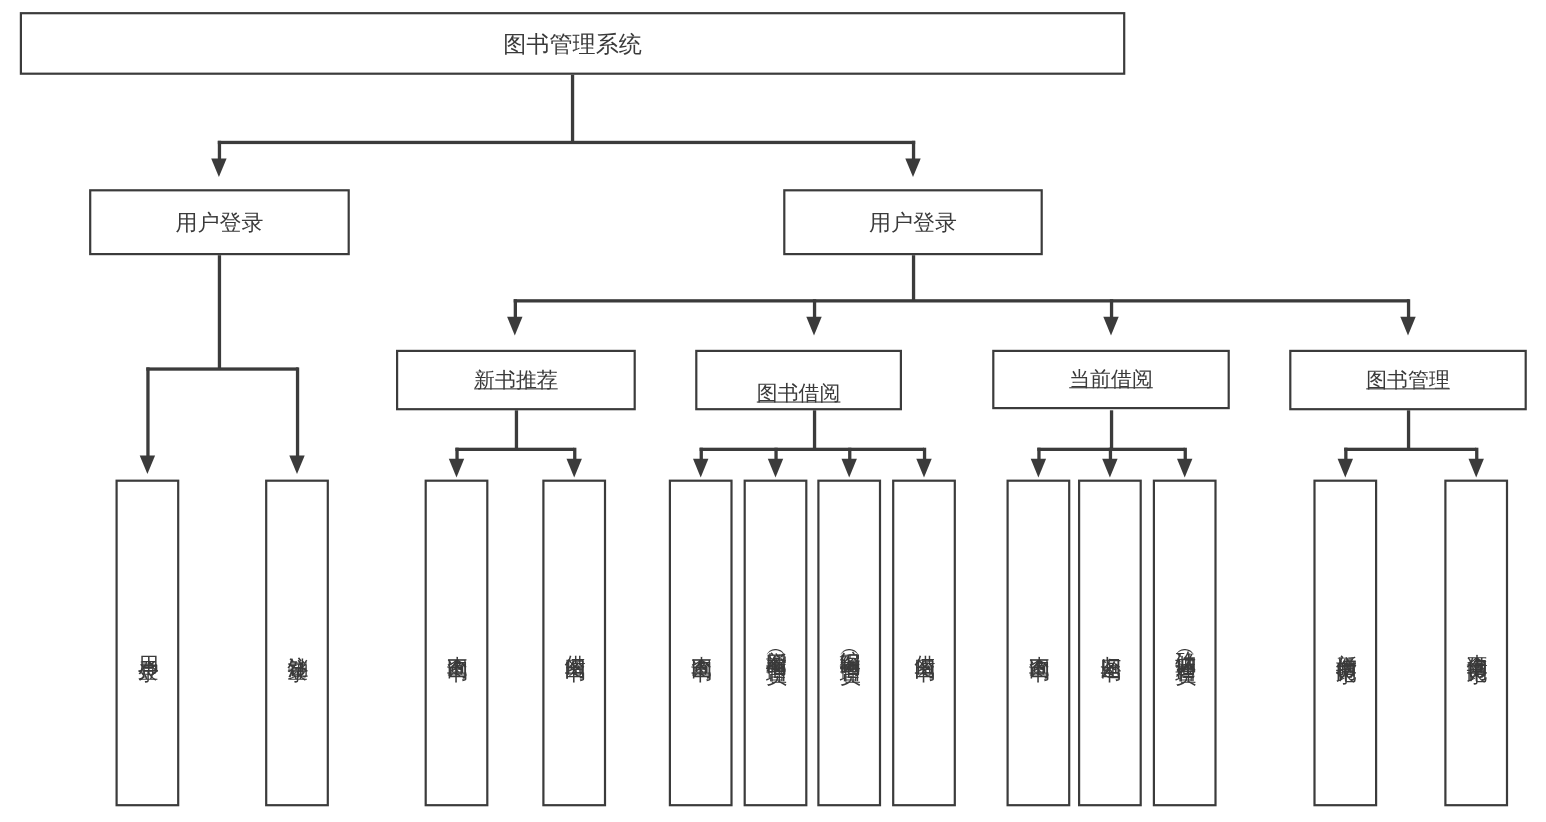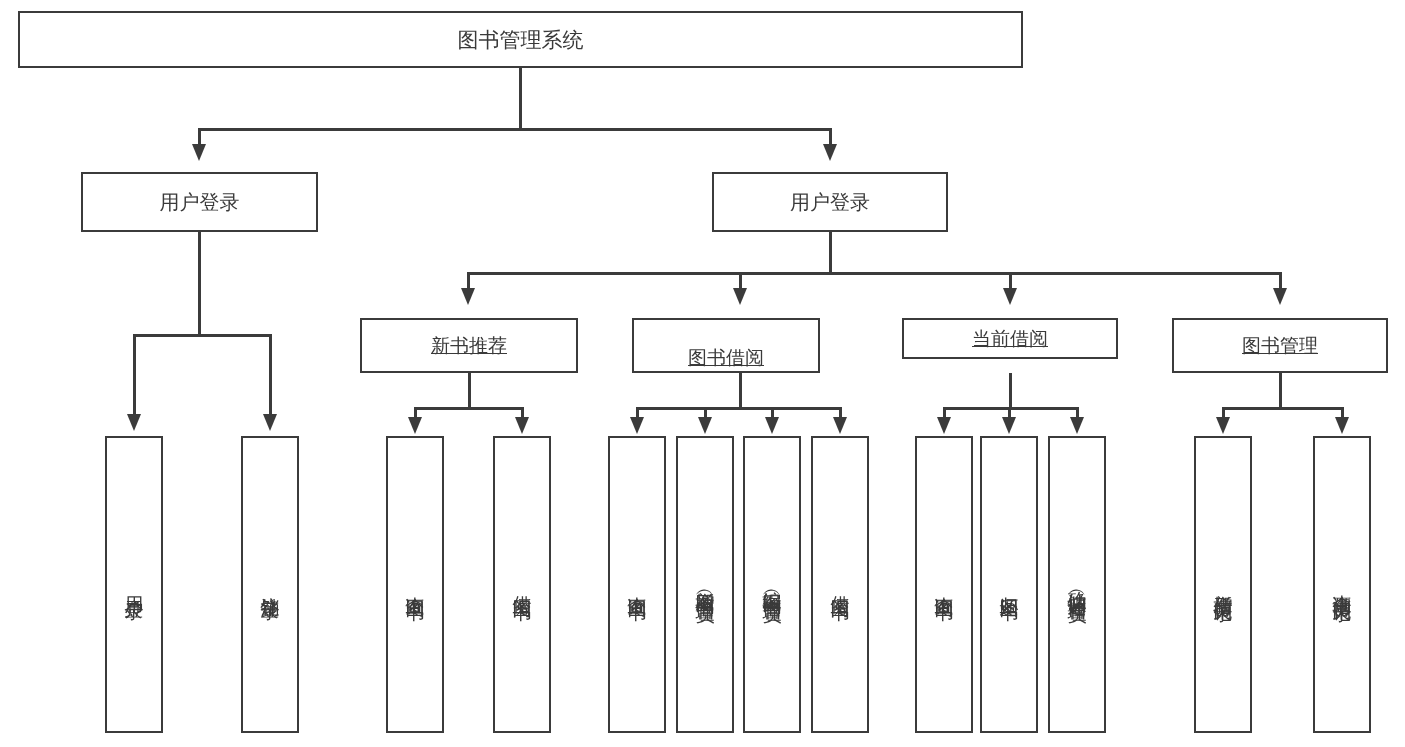--- a/index.html
+++ b/index.html
@@ -119,21 +119,21 @@
 
   <div class="vline" style="left:1279px; top:272px; height:18px;"></div>
   <div class="arrow" style="left:1273px; top:288px;"></div>
 
   <div class="box lvl2" style="left:360px; top:318px; width:218px; height:55px;">
     <span>新书推荐</span>
   </div>
   <div class="box lvl2" style="left:632px; top:318px; width:188px; height:55px;align-items:flex-end;">
     <span>图书借阅</span>
   </div>
-  <div class="box lvl2" style="left:902px; top:318px; width:216px; height:41px;">
+  <div class="box lvl2" style="left:902px; top:318px; width:216px; height:54px;">
     <span>当前借阅</span>
   </div>
   <div class="box lvl2" style="left:1172px; top:318px; width:216px; height:55px;">
     <span>图书管理</span>
   </div>
 
   <div class="vline" style="left:468px; top:373px; height:36px;"></div>
   <div class="hline" style="left:414px; top:407px; width:108px; height:2.5px;"></div>
   <div class="vline" style="left:414px; top:407px; height:12px;"></div>
   <div class="arrow" style="left:408px; top:417px;"></div>

